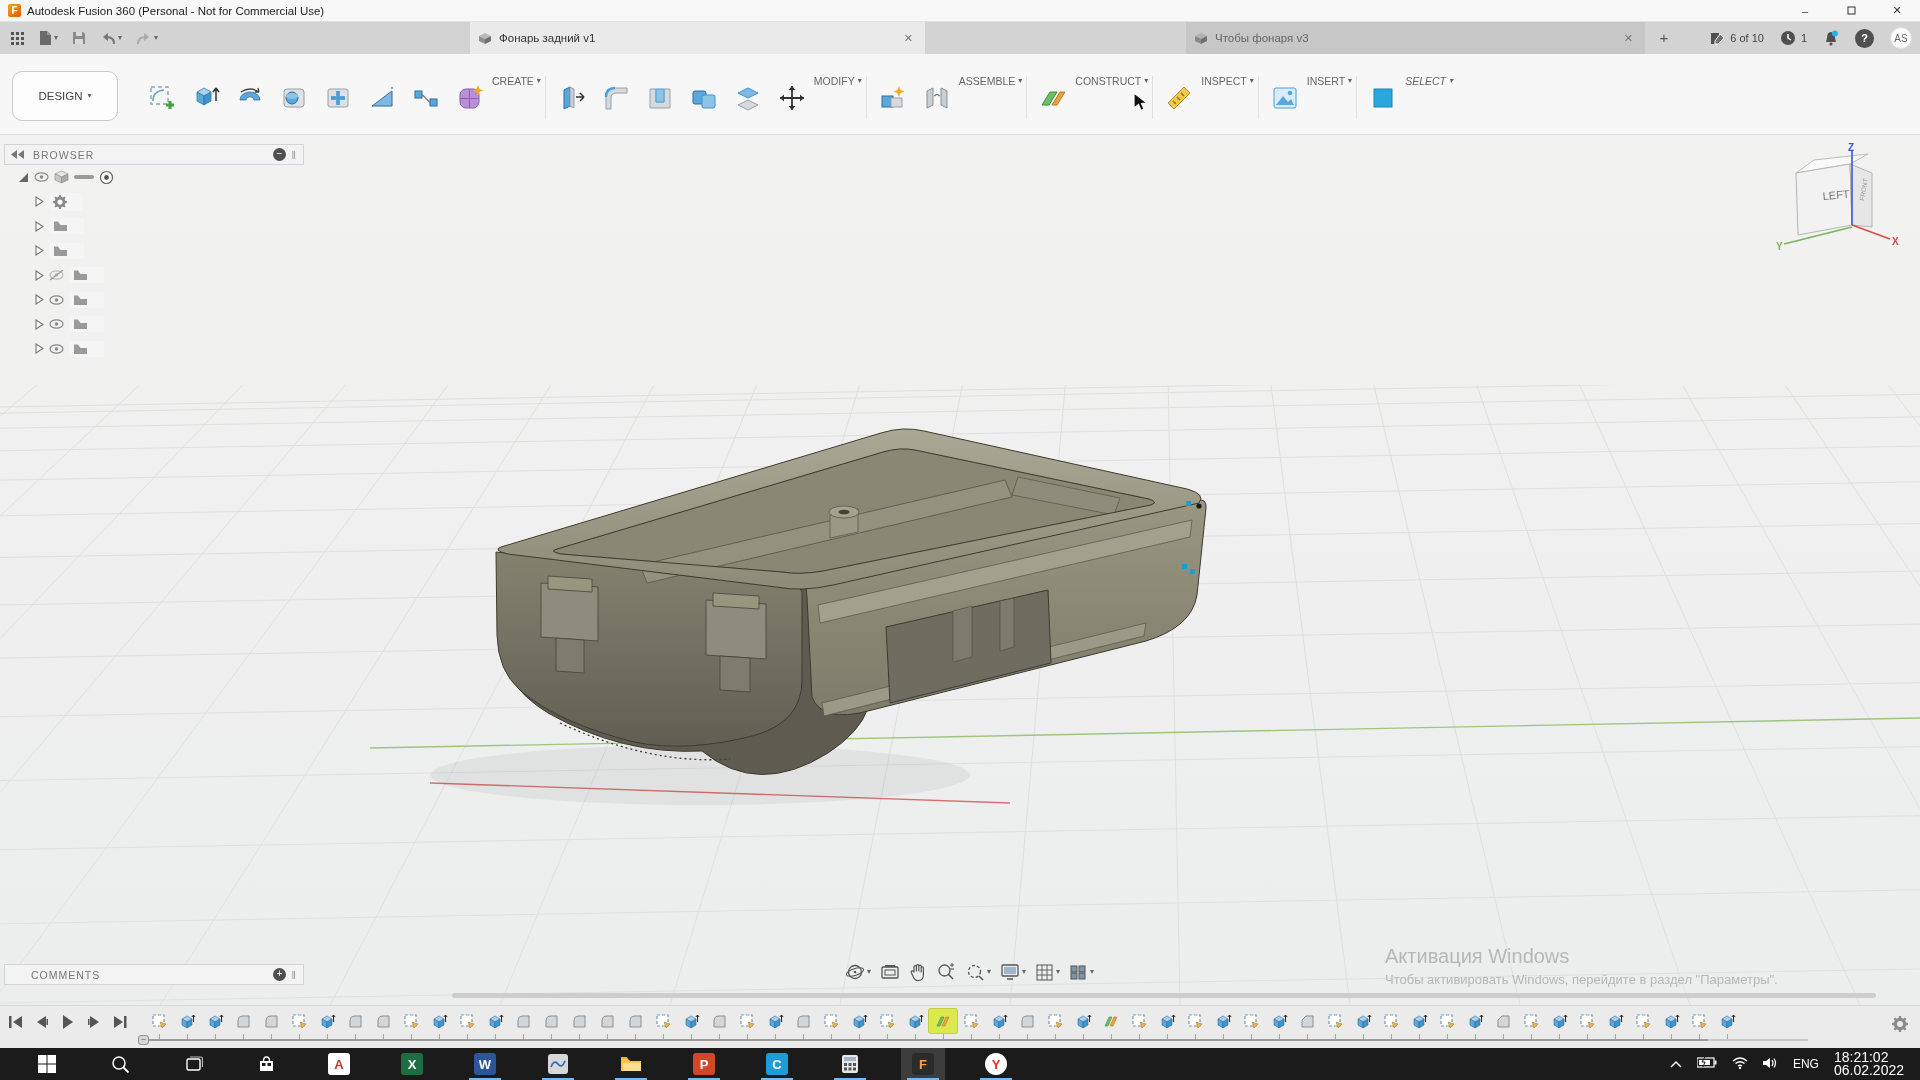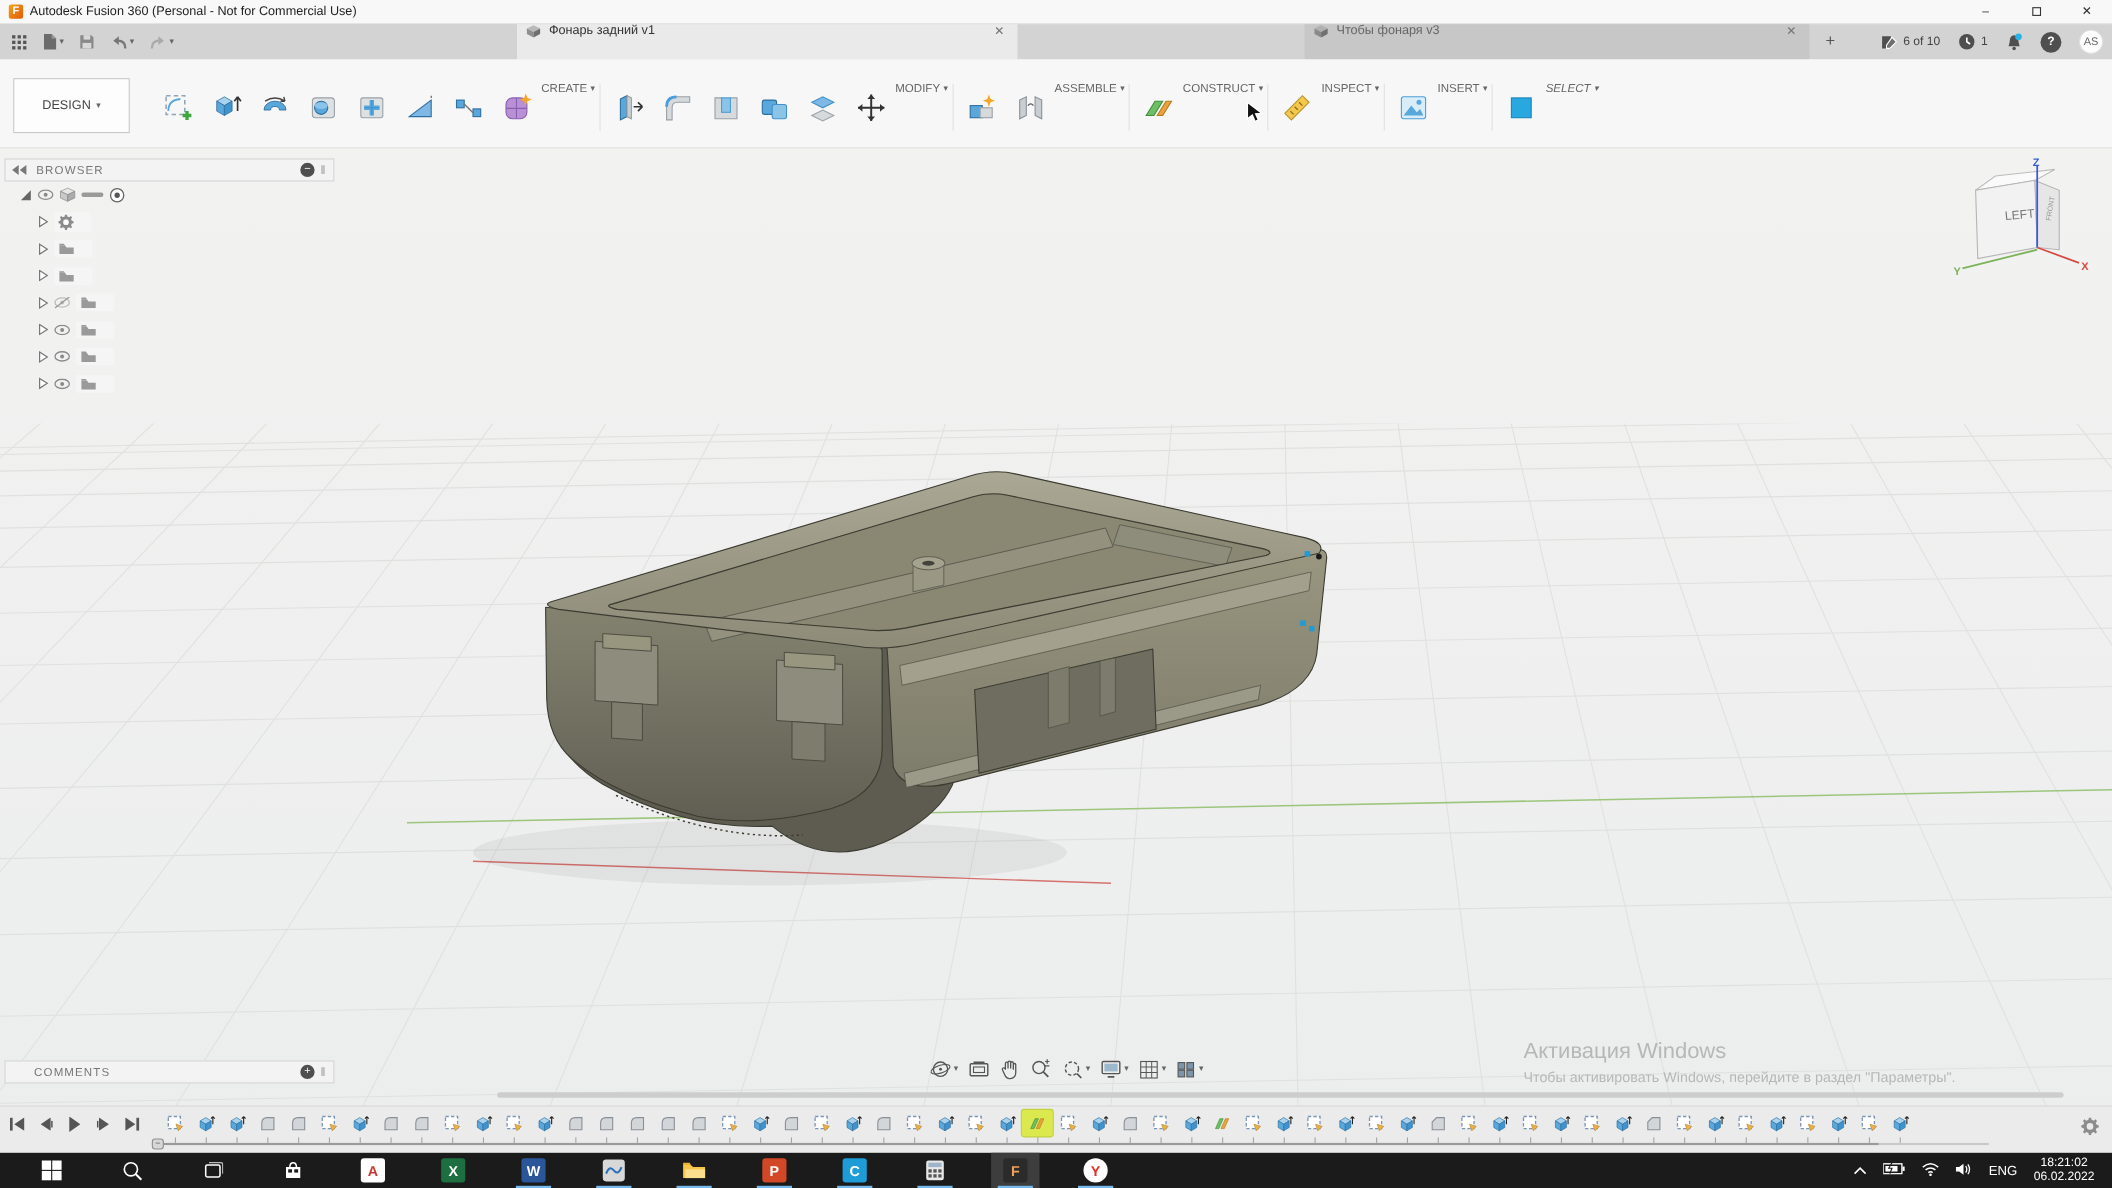--- a/index.html
+++ b/index.html
@@ -9,34 +9,34 @@
 #titlebar{position:absolute;left:0;top:0;width:1920px;height:22px;background:#f8f8f8;border-bottom:1px solid #e2e2e2;display:flex;align-items:center}
 #titlebar .flogo{width:13px;height:13px;margin:0 6px 0 8px;background:linear-gradient(135deg,#f6a21c,#e05a00);border-radius:2px;color:#fff;font-size:10px;font-weight:bold;text-align:center;line-height:13px}
 #titlebar .ttext{font-size:11.5px;color:#222}
 #winbtns{margin-left:auto;display:flex;height:22px}
 #winbtns .wb{width:46px;height:22px;display:flex;align-items:center;justify-content:center;font-size:11px;color:#333}
 
 #tabstrip{position:absolute;left:0;top:22px;width:1920px;height:32px;background:#d3d3d3}
 .qat{position:absolute;left:0;top:0;width:470px;height:32px;background:#d3d3d3;display:flex;align-items:center;gap:14px;padding-left:10px}
 .qbtn{display:flex;align-items:center;gap:2px;color:#555}
 .caret{font-size:8px;color:#666;line-height:1}
-.doctab{position:absolute;top:0;height:32px;display:flex;padding:0 8px;gap:7px}
+.doctab{position:absolute;top:0;height:32px;display:flex;align-items:center;padding:0 8px;gap:7px}
 .doctab.active{left:470px;width:455px;background:#eaeaea}
 .doctab.inactive{left:1186px;width:459px;background:#c7c7c7}
 .doctab .dlabel{font-size:11.5px;color:#333}
 .doctab.inactive .dlabel{color:#666}
 .doctab .x{margin-left:auto;color:#777;font-size:11px;padding:0 4px}
 .newtab{position:absolute;left:1654px;top:7px;width:20px;height:20px;font-size:15px;color:#555;text-align:center;line-height:18px}
 .badges{position:absolute;right:8px;top:0;height:32px;display:flex;align-items:center;gap:16px}
 .badge{display:flex;align-items:center;gap:4px;color:#444;font-size:11px}
 .circbtn{width:19px;height:19px;border-radius:50%;background:#4f4f4f;color:#fff;font-size:11px;display:flex;align-items:center;justify-content:center;font-weight:bold}
 .avatar{width:22px;height:22px;border-radius:50%;background:#fdfdfd;color:#666;font-size:10px;display:flex;align-items:center;justify-content:center;border:1px solid #e0e0e0}
 
 #ribbon{position:absolute;left:0;top:54px;width:1920px;height:81px;background:#f7f7f7;border-bottom:1px solid #dcdcdc}
-#designBtn{position:absolute;left:12px;top:17px;width:106px;height:50px;background:#fdfdfd;border:1px solid #c9c9c9;border-radius:0;display:flex;align-items:center;justify-content:center;gap:5px;font-size:11.5px;color:#444}
+#designBtn{position:absolute;left:12px;top:17px;width:106px;height:50px;background:#fdfdfd;border:1px solid #c9c9c9;border-radius:10px;display:flex;align-items:center;justify-content:center;gap:5px;font-size:11.5px;color:#444}
 #ribbonTabs{position:absolute;left:140px;top:0;height:19px;display:flex}
 .rtab{padding:2px 13px;font-size:11px;color:#555;letter-spacing:.2px}
 .rtab.active{color:#0696d7;border-bottom:3px solid #0696d7;font-weight:bold}
 #ribbonGroups{position:absolute;left:140px;top:20px;display:flex;align-items:stretch}
 .rgroup{display:flex;flex-direction:row}
 .rgicons{display:flex;height:47px;align-items:center;justify-content:center}
 .rbtn{width:44px;height:44px;display:flex;align-items:center;justify-content:center;border-radius:2px}
 .rglabel{height:14px;text-align:center;font-size:10.5px;color:#666;display:flex;align-items:center;justify-content:center;gap:3px}
 .rsep{width:1px;background:#e1e1e1;margin:2px 4px}
 
@@ -79,21 +79,21 @@
 .tick{position:absolute;top:28px;width:1px;height:5px;background:#a5a5a5}
 #tl-gear{position:absolute;right:12px;top:10px;color:#8c8c8c}
 
 #taskbar{position:absolute;left:0;top:1048px;width:1920px;height:32px;background:#1b1b1b;display:flex;align-items:center}
 #tb-apps{display:flex;align-items:center;padding-left:25px}
 .tbcell{width:44px;height:32px;display:flex;align-items:center;justify-content:center;position:relative;margin-right:29px}
 .tbcell.active{background:#3d3d3d}
 .runbar{position:absolute;left:6px;bottom:0;width:32px;height:2px;background:#76b9ed}
 .tile{width:22px;height:22px;border-radius:3px;display:flex;align-items:center;justify-content:center;font-weight:bold;font-size:13px;color:#fff}
 #tb-tray{margin-left:auto;display:flex;align-items:center;gap:15px;color:#fff;padding-right:10px}
-#tb-clock{text-align:center;font-size:11px;line-height:13px;color:#fff;padding-right:6px}
+#tb-clock{text-align:left;font-size:14px;line-height:13px;color:#fff;padding-right:6px}
 text{font-family:"Liberation Sans",sans-serif}
 </style>
 </head>
 <body>
 
 <div id="titlebar">
   <div class="flogo">F</div>
   <div class="ttext">Autodesk Fusion 360 (Personal - Not for Commercial Use)</div>
   <div id="winbtns">
     <div class="wb">–</div>

